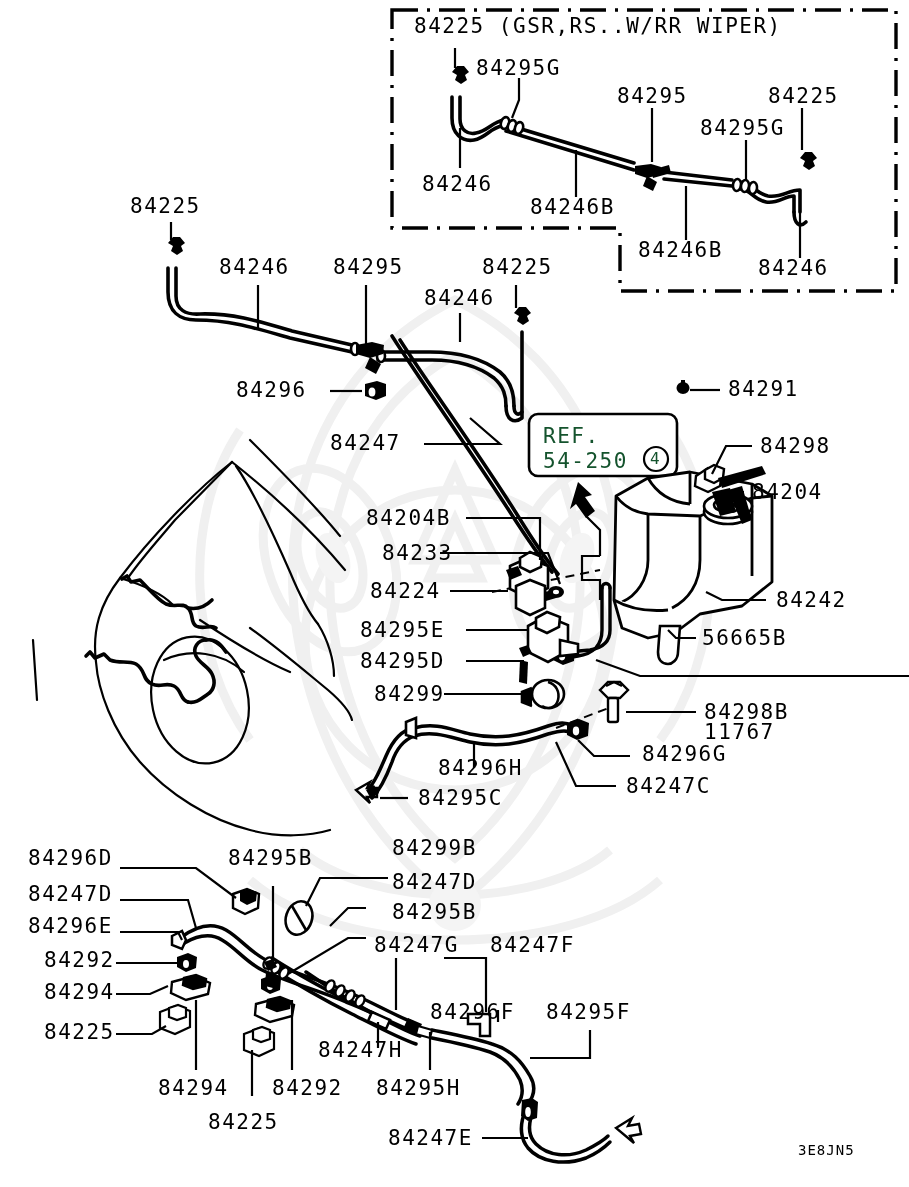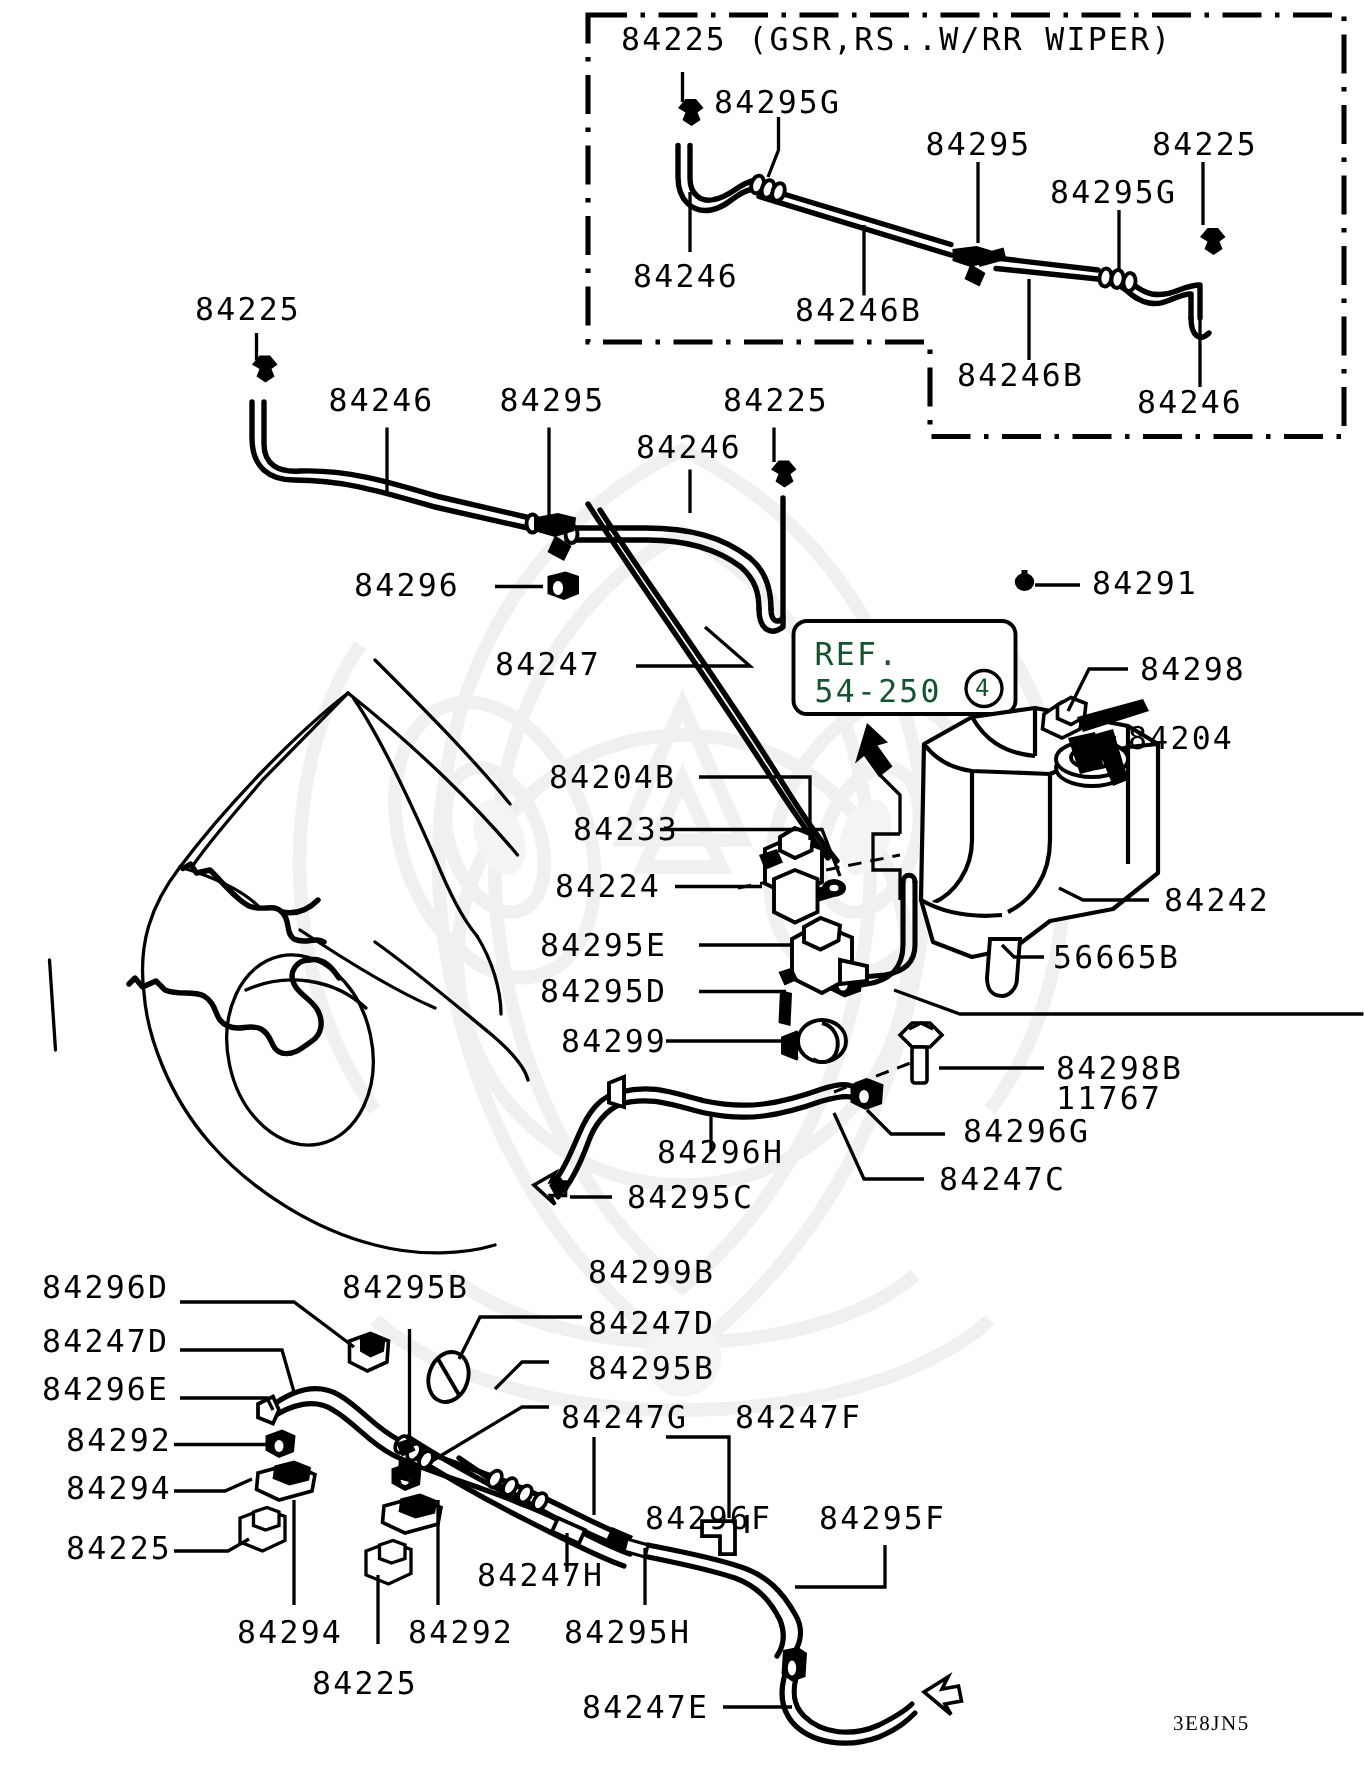--- a/index.html
+++ b/index.html
@@ -486,15 +486,15 @@
 <div class="lbl" style="left:490px;top:935px;">84247F</div>
 <div class="lbl" style="left:430px;top:970px;margin-top:32px;">84296F</div>
 <div class="lbl" style="left:546px;top:1002px;">84295F</div>
 <div class="lbl" style="left:318px;top:1040px;">84247H</div>
 <div class="lbl" style="left:376px;top:1078px;">84295H</div>
 <div class="lbl" style="left:158px;top:1078px;">84294</div>
 <div class="lbl" style="left:272px;top:1078px;">84292</div>
 <div class="lbl" style="left:208px;top:1112px;">84225</div>
 <div class="lbl" style="left:388px;top:1128px;">84247E</div>
 
-<div class="code" style="left:782px;top:1142px;font-family:Liberation Serif, serif;">3E8JN5</div>
+<div class="code" style="left:798px;top:1142px;">3E8JN5</div>
 
 </div>
 
 </body></html>

